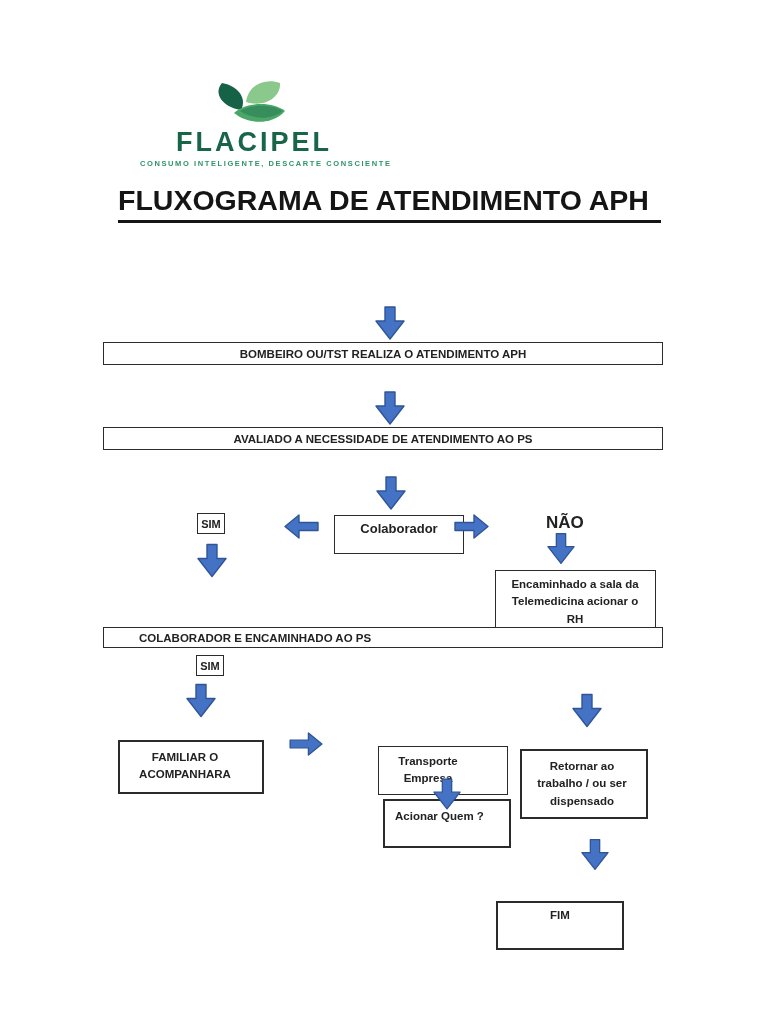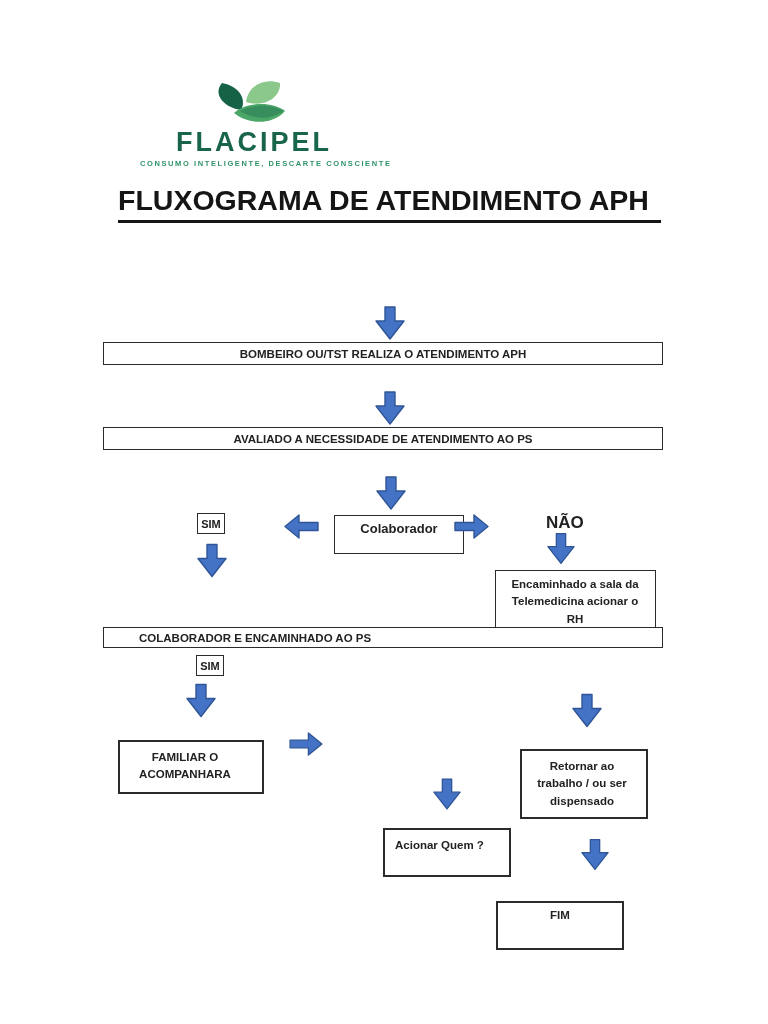--- a/index.html
+++ b/index.html
@@ -146,32 +146,35 @@
   <div class="abs fbox multiline" style="left:118px;top:740px;width:146px;height:54px;padding:7px 10px;border-width:2px;">
     <span style="display:block;width:110px;">FAMILIAR O ACOMPANHARA</span>
   </div>
 
   <div class="abs arrow" style="left:289px;top:731px;">
     <svg width="35" height="26" viewBox="0 0 36 27">
         <polygon points="1,9.5 20,9.5 20,2 34,13.5 20,25 20,17.5 1,17.5"></polygon>
       </svg>
   </div>
 
+  <div class="abs fbox multiline" style="left:378px;top:746px;width:130px;height:49px;padding:6px 10px;">
+    <span style="display:block;width:78px;">Transporte Empresa</span>
+  </div>
 
   <div class="abs arrow" style="left:433px;top:776px;z-index:3;">
     <svg width="28" height="36" viewBox="0 0 30 34">
         <polygon points="10,1 20,1 20,15 29,15 15,33 1,15 10,15"></polygon>
       </svg>
   </div>
 
   <div class="abs fbox multiline" style="left:520px;top:749px;width:128px;height:70px;padding:7px 10px;border-width:2px;">
     <span style="display:block;width:100px;">Retornar ao trabalho / ou ser dispensado</span>
   </div>
 
-  <div class="abs fbox multiline" style="left:383px;top:828px;width:128px;height:49px;padding:7px 10px;border-width:2px;">
+  <div class="abs fbox multiline" style="left:383px;top:799px;width:128px;height:49px;padding:7px 10px;border-width:2px;">
     <span>Acionar Quem ?</span>
   </div>
 
   <div class="abs arrow" style="left:581px;top:837px;">
     <svg width="28" height="35" viewBox="0 0 30 34">
         <polygon points="10,1 20,1 20,15 29,15 15,33 1,15 10,15"></polygon>
       </svg>
   </div>
 
   <div class="abs fbox" style="left:496px;top:901px;width:128px;height:49px;align-items:flex-start;padding-top:6px;border-width:2px;">FIM</div>

